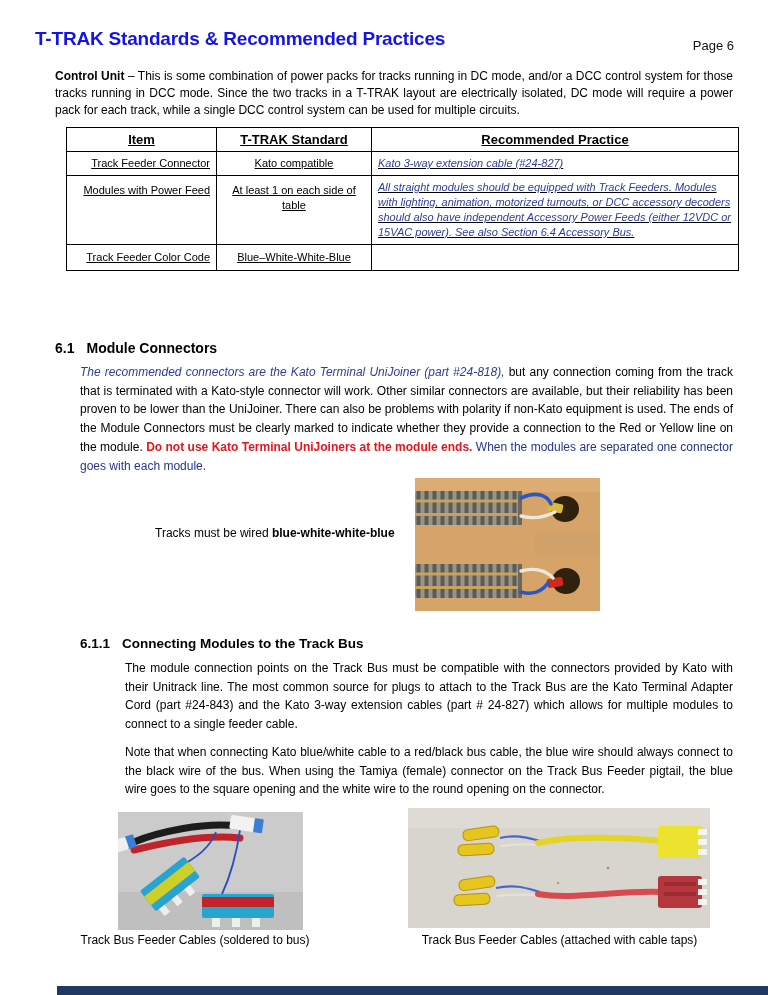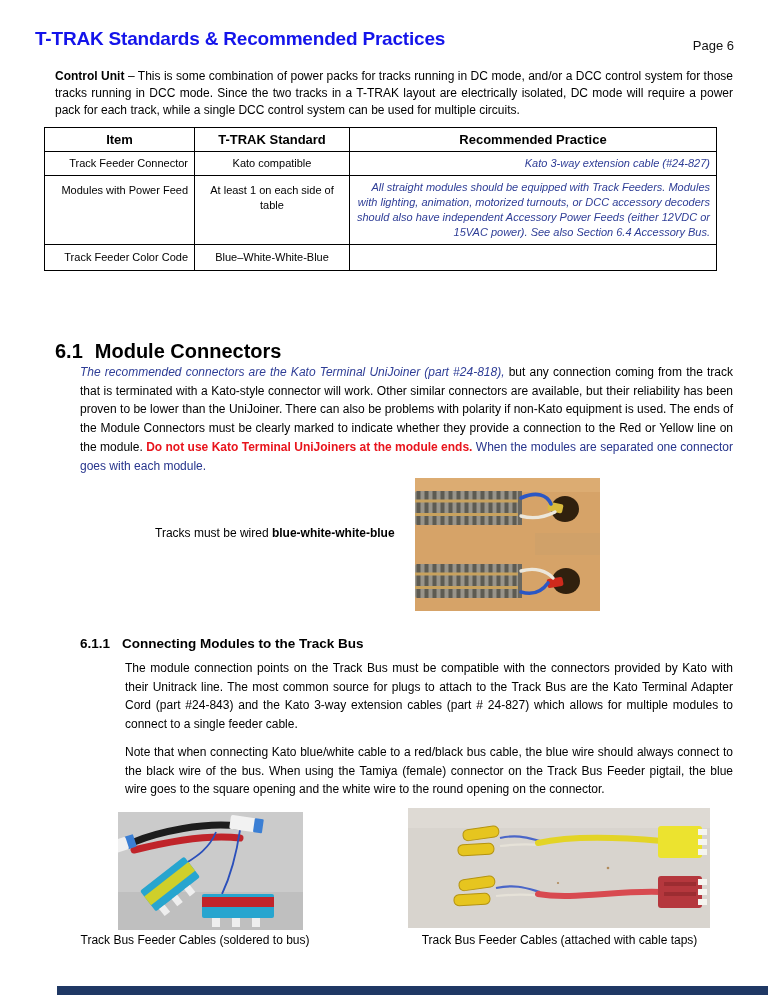--- a/index.html
+++ b/index.html
@@ -29,47 +29,48 @@
     font-size: 12px;
     line-height: 17px;
     text-align: justify;
     color: #000;
   }
   .intro { left: 55px; top: 68px; width: 678px; }
   .bold { font-weight: bold; }
 
   
   table.std {
-    left: 44px; top: 127px; width: 672px;
+    left: 66px; top: 127px; width: 672px;
     border-collapse: collapse;
     table-layout: fixed;
+    text-decoration: underline;
   }
   table.std th, table.std td {
     border: 1.6px solid #000;
     padding: 4px 6px;
     vertical-align: middle;
   }
   table.std th {
     font-size: 13px; font-weight: bold; text-align: center;
     height: 24px;
   }
   table.std td { font-size: 11px; line-height: 15px; }
   td.c-item  { text-align: right; padding-left: 9px; }
   td.c-std   { text-align: center; }
   td.c-prac  {
-    text-align: right;
+    text-align: left;
     font-style: italic;
     color: #2e3d96;
     line-height: 20px;
   }
   .col-item { width: 150px; }
   .col-std  { width: 155px; }
   .col-prac { width: 367px; }
 
-  .h1 { font-weight: bold; font-size: 20px; color: #000; }
+  .h1 { font-weight: bold; font-size: 14px; color: #000; }
   .h61  { left: 55px; top: 340px; }
   .h611 { left: 80px; top: 636px; font-size: 13.5px; }
   .hnum { margin-right: 12px; }
 
   .p61 { left: 80px; top: 363px; width: 653px; line-height: 18.7px; }
   .blue-italic { color: #2e3d96; font-style: italic; }
   .red-bold { color: #e8141c; font-weight: bold; }
   .blue-plain { color: #26348c; }
 
   .track-caption {

